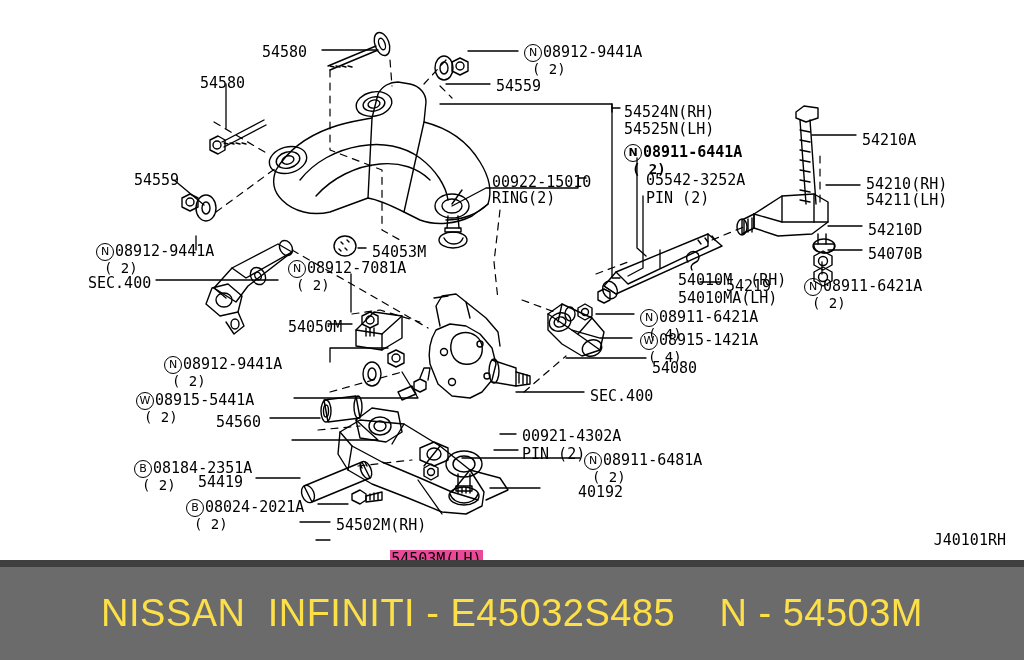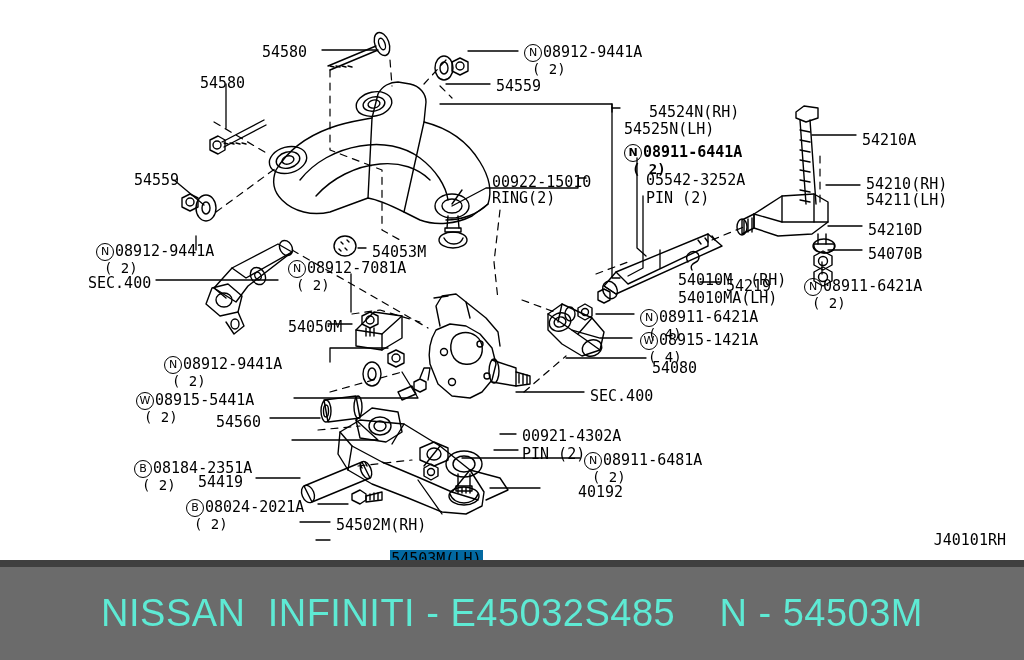--- a/index.html
+++ b/index.html
@@ -25,21 +25,21 @@
       font-family:"DejaVu Sans","Liberation Sans",sans-serif;}
 
   .hl{background:#fa8b8b;padding:0 1px;}
 
   #drawing-no{position:absolute;right:18px;top:531px;font-size:15px;color:#000;
      font-family:"DejaVu Sans Mono","Liberation Mono",monospace;}
 
   
   #banner{position:absolute;left:0;top:567px;width:1024px;height:93px;
           background:#6b6b6b;display:flex;align-items:center;justify-content:center;}
-  #banner-text{color:#5eead4;font-size:38px;letter-spacing:0.5px;white-space:pre;
+  #banner-text{color:#fde047;font-size:38px;letter-spacing:0.5px;white-space:pre;
      font-family:"Liberation Sans","DejaVu Sans",sans-serif;font-weight:400;}
   #banner-sep{position:absolute;left:0;top:560px;width:1024px;height:7px;background:#3f3f3f;}
 </style>
 </head>
 <body>
 
 <div id="page">
 
   <div id="diagram">
 
@@ -378,21 +378,21 @@
           <path d="M820 202 L 820 150"></path>
         </g>
       </g>
     </svg>
 
     <div id="labels">
         <div class="lbl" style="left: 262px; top: 44px;"><span>54580</span></div>
         <div class="lbl" style="left: 524px; top: 44px;"><span class="cc">N</span><span>08912-9441A</span><span class="qty" style="margin-left: 8px;">( 2)</span></div>
         <div class="lbl" style="left: 200px; top: 75px;"><span>54580</span></div>
         <div class="lbl" style="left: 496px; top: 78px;"><span>54559</span></div>
-        <div class="lbl" style="left: 624px; top: 104px; margin-left: 25px;"><span>54524N(RH)</span></div>
+        <div class="lbl" style="left: 624px; top: 104px;"><span>54524N(RH)</span></div>
         <div class="lbl" style="left: 624px; top: 121px;"><span>54525N(LH)</span></div>
         <div class="lbl" style="left: 862px; top: 132px;"><span>54210A</span></div>
         <div class="lbl" style="left: 624px; top: 144px; font-weight: bold;"><span class="cc">N</span><span>08911-6441A</span><span class="qty" style="margin-left: 8px;">( 2)</span></div>
         <div class="lbl" style="left: 134px; top: 172px;"><span>54559</span></div>
         <div class="lbl" style="left: 492px; top: 174px;"><span>00922-15010</span></div>
         <div class="lbl" style="left: 646px; top: 172px;"><span>05542-3252A</span></div>
         <div class="lbl" style="left: 866px; top: 176px;"><span>54210(RH)</span></div>
         <div class="lbl" style="left: 492px; top: 190px;"><span>RING(2)</span></div>
         <div class="lbl" style="left: 646px; top: 190px;"><span>PIN (2)</span></div>
         <div class="lbl" style="left: 866px; top: 192px;"><span>54211(LH)</span></div>
@@ -418,21 +418,21 @@
         <div class="lbl" style="left: 134px; top: 460px;"><span class="cc">B</span><span>08184-2351A</span><span class="qty" style="margin-left: 8px;">( 2)</span></div>
         <div class="lbl" style="left: 522px; top: 446px;"><span>PIN (2)</span></div>
         <div class="lbl" style="left: 584px; top: 452px;"><span class="cc">N</span><span>08911-6481A</span><span class="qty" style="margin-left: 8px;">( 2)</span></div>
         <div class="lbl" style="left: 198px; top: 474px;"><span>54419</span></div>
         <div class="lbl" style="left: 546px; top: 484px; margin-left: 32px;"><span>40192</span></div>
         <div class="lbl" style="left: 186px; top: 499px;"><span class="cc">B</span><span>08024-2021A</span><span class="qty" style="margin-left: 8px;">( 2)</span></div>
         <div class="lbl" style="left: 336px; top: 517px;"><span>54502M(RH)</span></div>
       </div>
 
     <div class="lbl" id="hl-label" style="left: 336px; top: 535px;">
-      <span class="hl" style="background: #0369a1;">54503M(LH)</span>
+      <span class="hl" style="background: #ec4899;">54503M(LH)</span>
     </div>
 
     <div id="drawing-no">J40101RH</div>
   </div>
 
   <div id="banner-sep"></div>
 
   <div id="banner" style="background: rgb(107, 107, 107);">
     <div id="banner-text">NISSAN  INFINITI - E45032S485    N - 54503M</div>
   </div>

